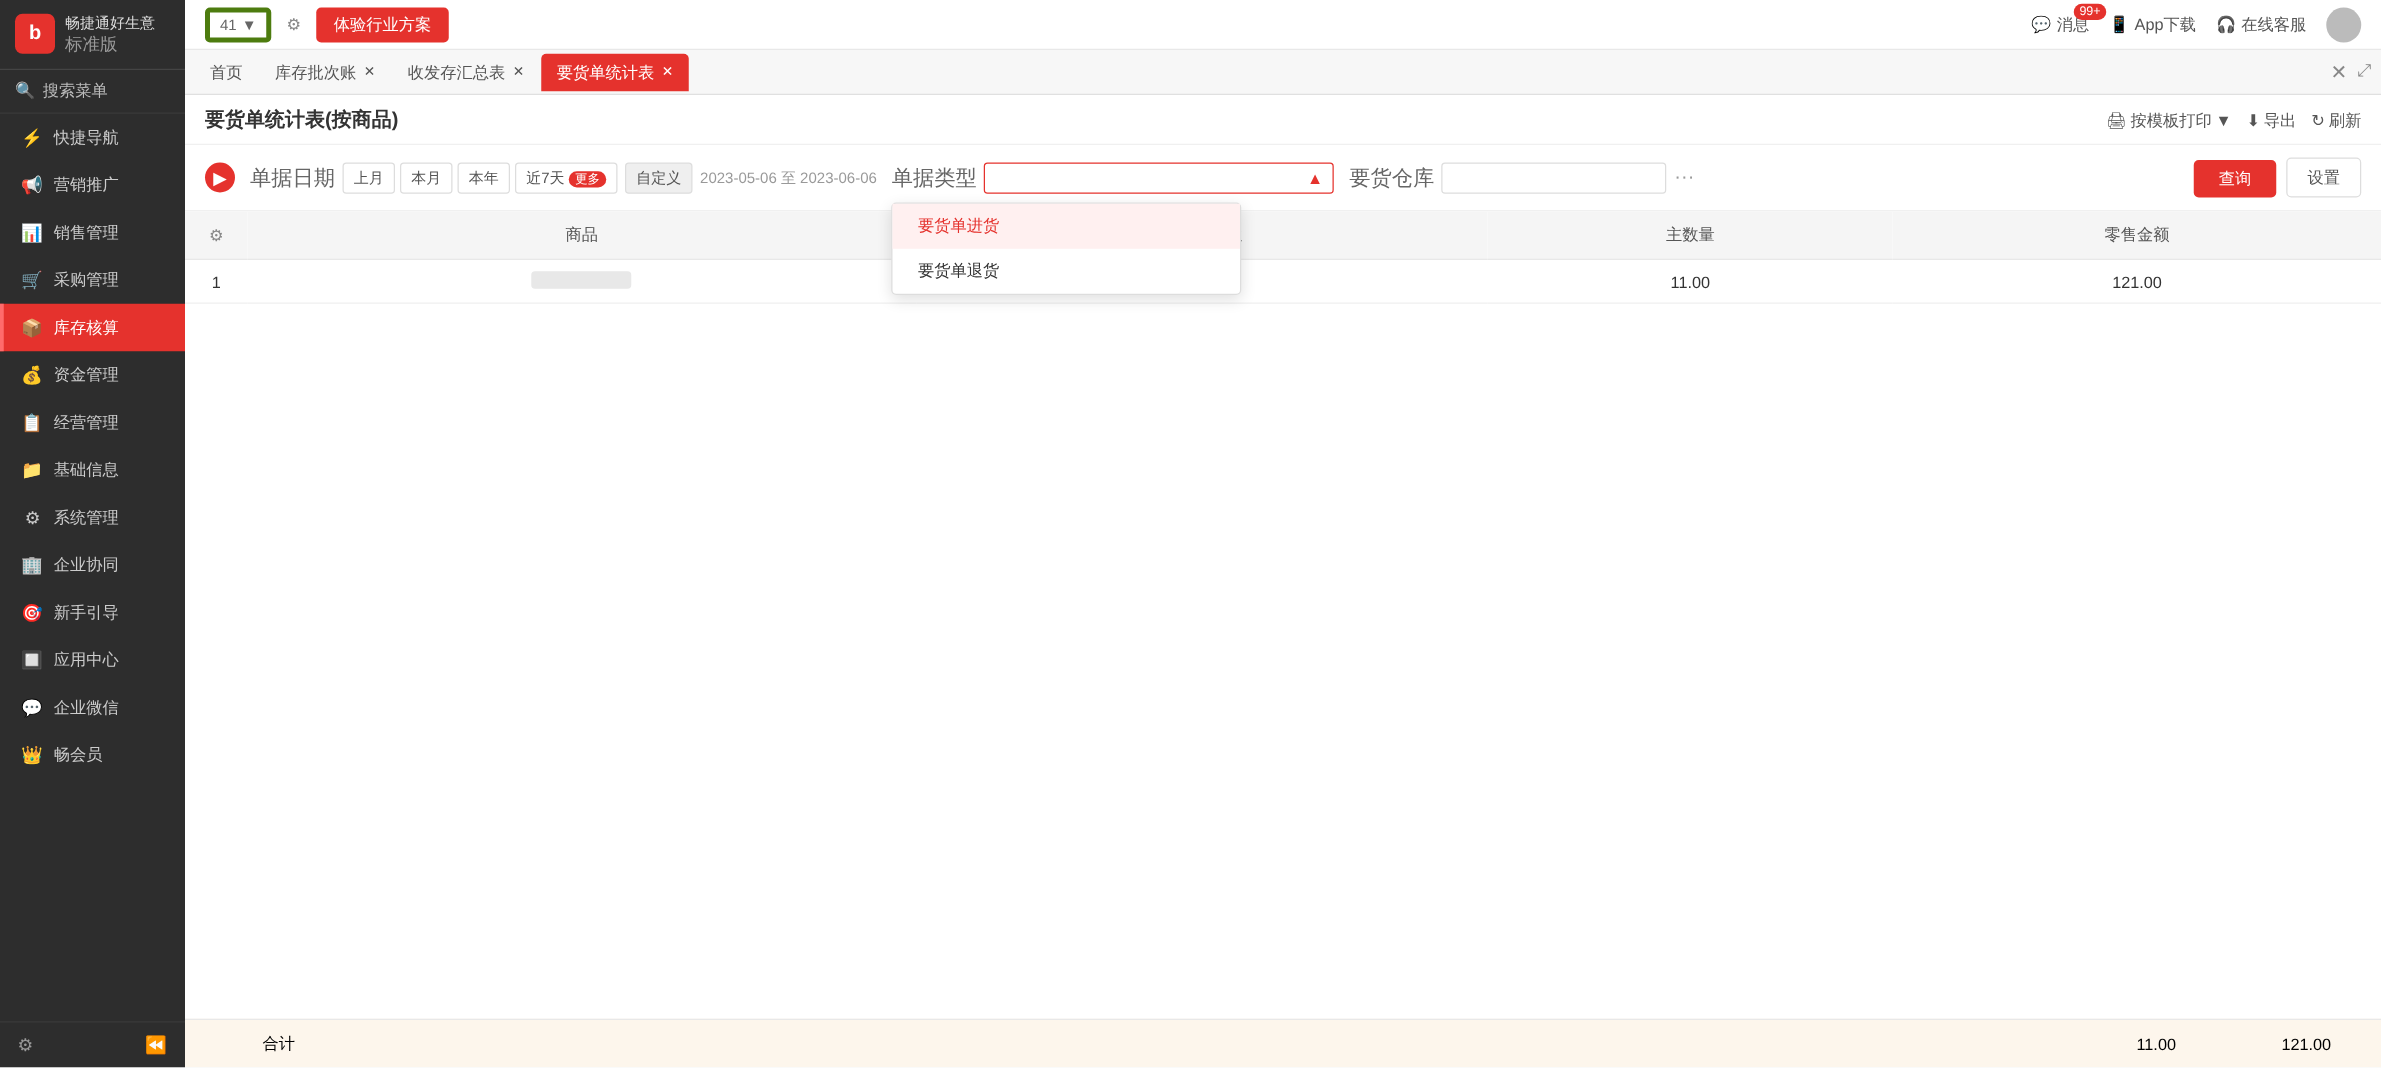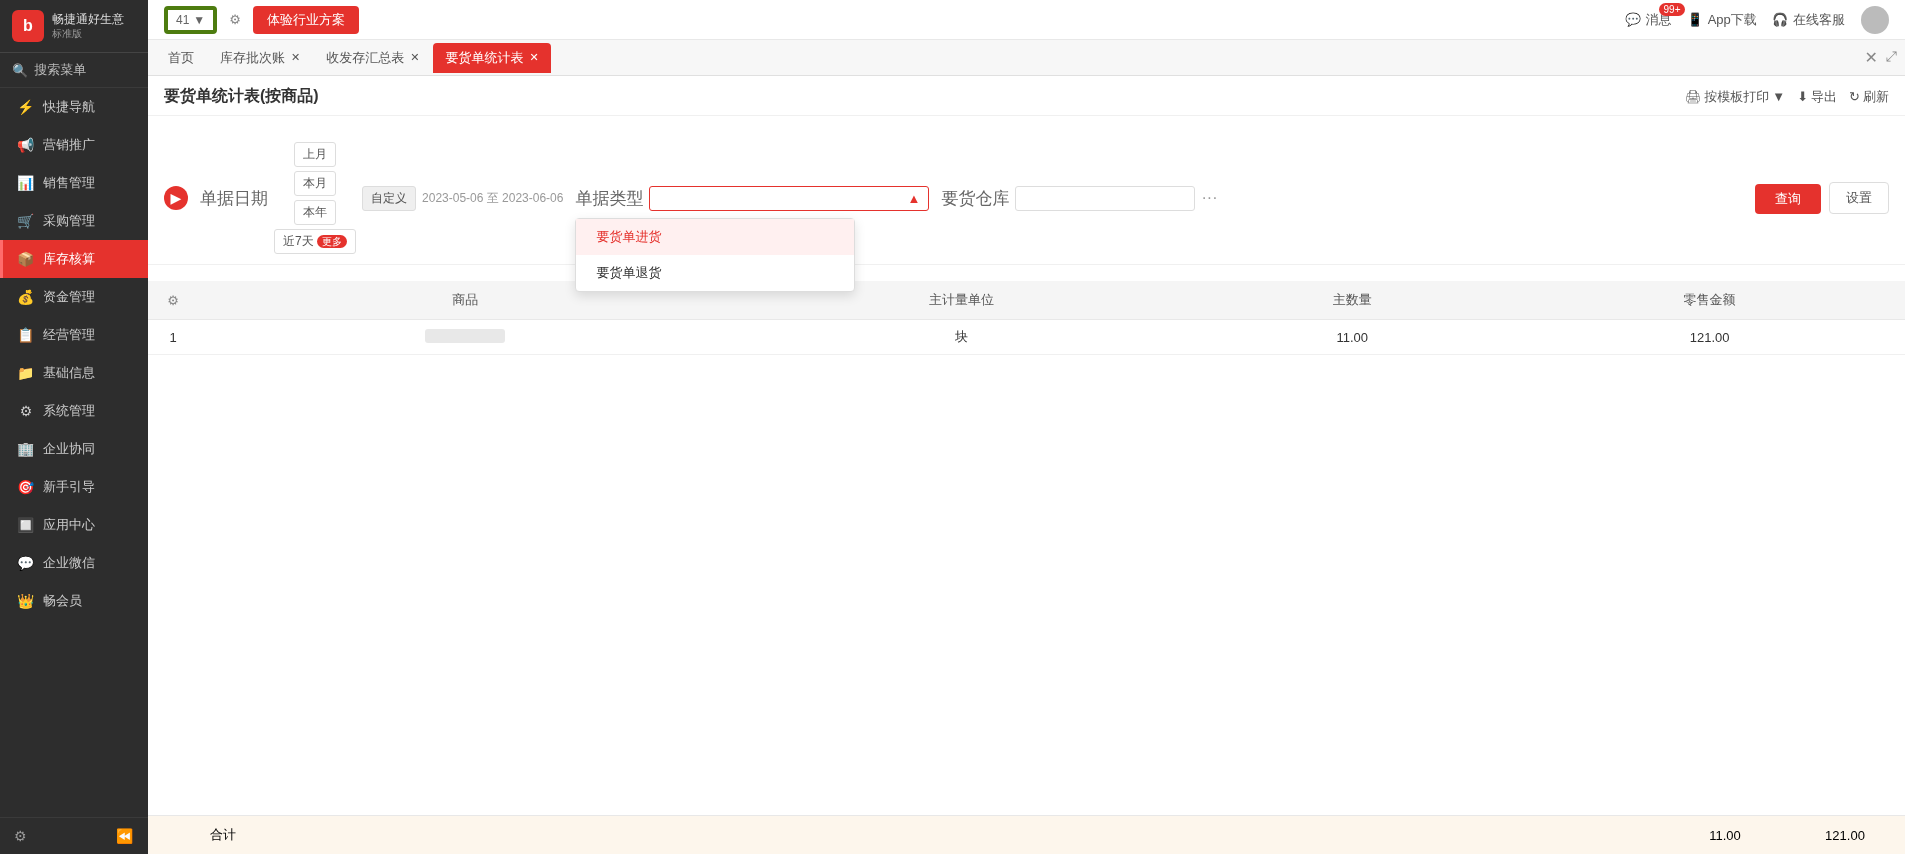--- a/index.html
+++ b/index.html
@@ -23,21 +23,21 @@
       gap: 8px;
     }
     .sidebar-logo-icon {
       width: 32px; height: 32px;
       background: #e5322d;
       border-radius: 6px;
       display: flex; align-items: center; justify-content: center;
       color: white; font-weight: bold; font-size: 16px;
     }
     .sidebar-logo-text { font-size: 12px; color: #ddd; line-height: 1.4; }
-    .sidebar-logo-sub { font-size: 10px; color: #999; font-family: Liberation Mono, monospace; }
+    .sidebar-logo-sub { font-size: 14px; color: #999; font-family: Liberation Mono, monospace; }
 
     .sidebar-search {
       display: flex; align-items: center;
       padding: 8px 12px; gap: 6px;
       border-bottom: 1px solid #3a3a3a;
       cursor: pointer; color: #bbb; font-size: 13px;
     }
 
     .sidebar-menu { flex: 1; overflow-y: auto; }
     .sidebar-item {
@@ -109,21 +109,21 @@
     }
     .tab-item.active {
       background: #e5322d; color: #fff;
     }
     .tab-close { font-size: 11px; cursor: pointer; margin-left: 2px; }
     .tab-bar-right { margin-left: auto; display: flex; gap: 8px; }
     .tab-bar-close-btn { font-size: 16px; color: #888; cursor: pointer; }
     .tab-bar-expand-btn { font-size: 14px; color: #888; cursor: pointer; }
 
     
-    .page { flex: 1; overflow: hidden; display: flex; flex-direction: column; background: #fff; gap: 16px; }
+    .page { flex: 1; overflow: hidden; display: flex; flex-direction: column; background: #fff; }
 
     
     .page-header {
       padding: 10px 16px 8px;
       display: flex; align-items: center; justify-content: space-between;
       border-bottom: 1px solid #f0f0f0;
     }
     .page-title { font-size: 16px; font-weight: bold; color: #333; }
     .page-header-actions { display: flex; align-items: center; gap: 12px; font-size: 13px; color: #555; }
     .print-btn, .export-btn, .refresh-btn {
@@ -140,21 +140,21 @@
       flex-wrap: wrap;
     }
     .filter-expand-btn {
       width: 24px; height: 24px;
       background: #e5322d; color: #fff;
       border-radius: 50%; display: flex; align-items: center; justify-content: center;
       cursor: pointer; font-size: 14px; flex-shrink: 0;
     }
     .filter-group { display: flex; align-items: center; gap: 6px; }
     .filter-label { color: #666; font-size: 17px; white-space: nowrap; }
-    .filter-date-btns { display: flex; align-items: center; gap: 4px; flex-direction: column; }
+    .filter-date-btns { display: flex; align-items: center; gap: 4px; }
     .filter-date-btn {
       padding: 3px 8px; border: 1px solid #ddd;
       border-radius: 3px; cursor: pointer; font-size: 12px; color: #555;
       background: #fff;
     }
     .filter-date-range { font-size: 12px; color: #999; }
     .filter-more-badge {
       background: #e5322d; color: #fff;
       border-radius: 10px; font-size: 10px;
       padding: 1px 5px;

